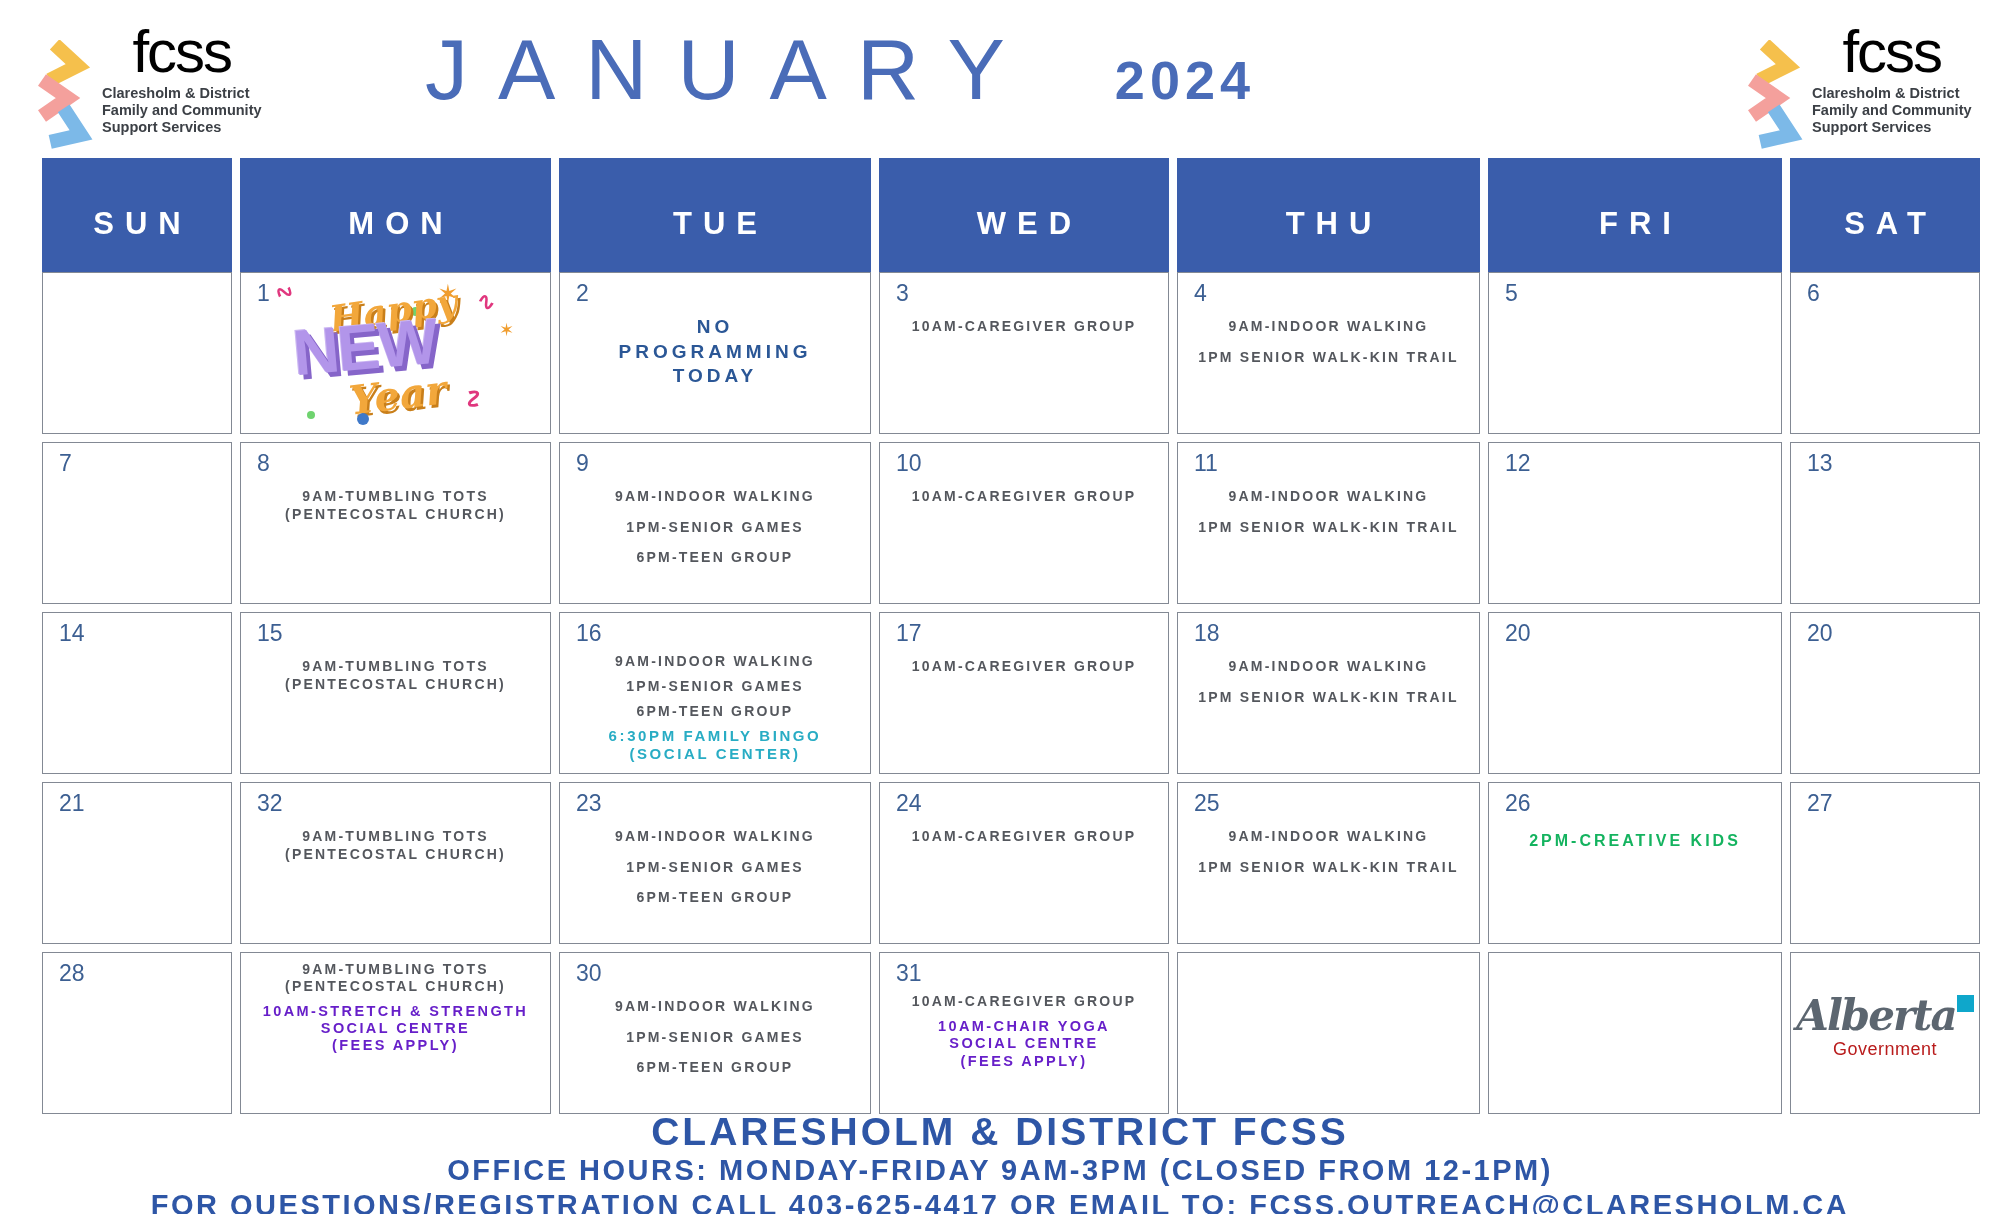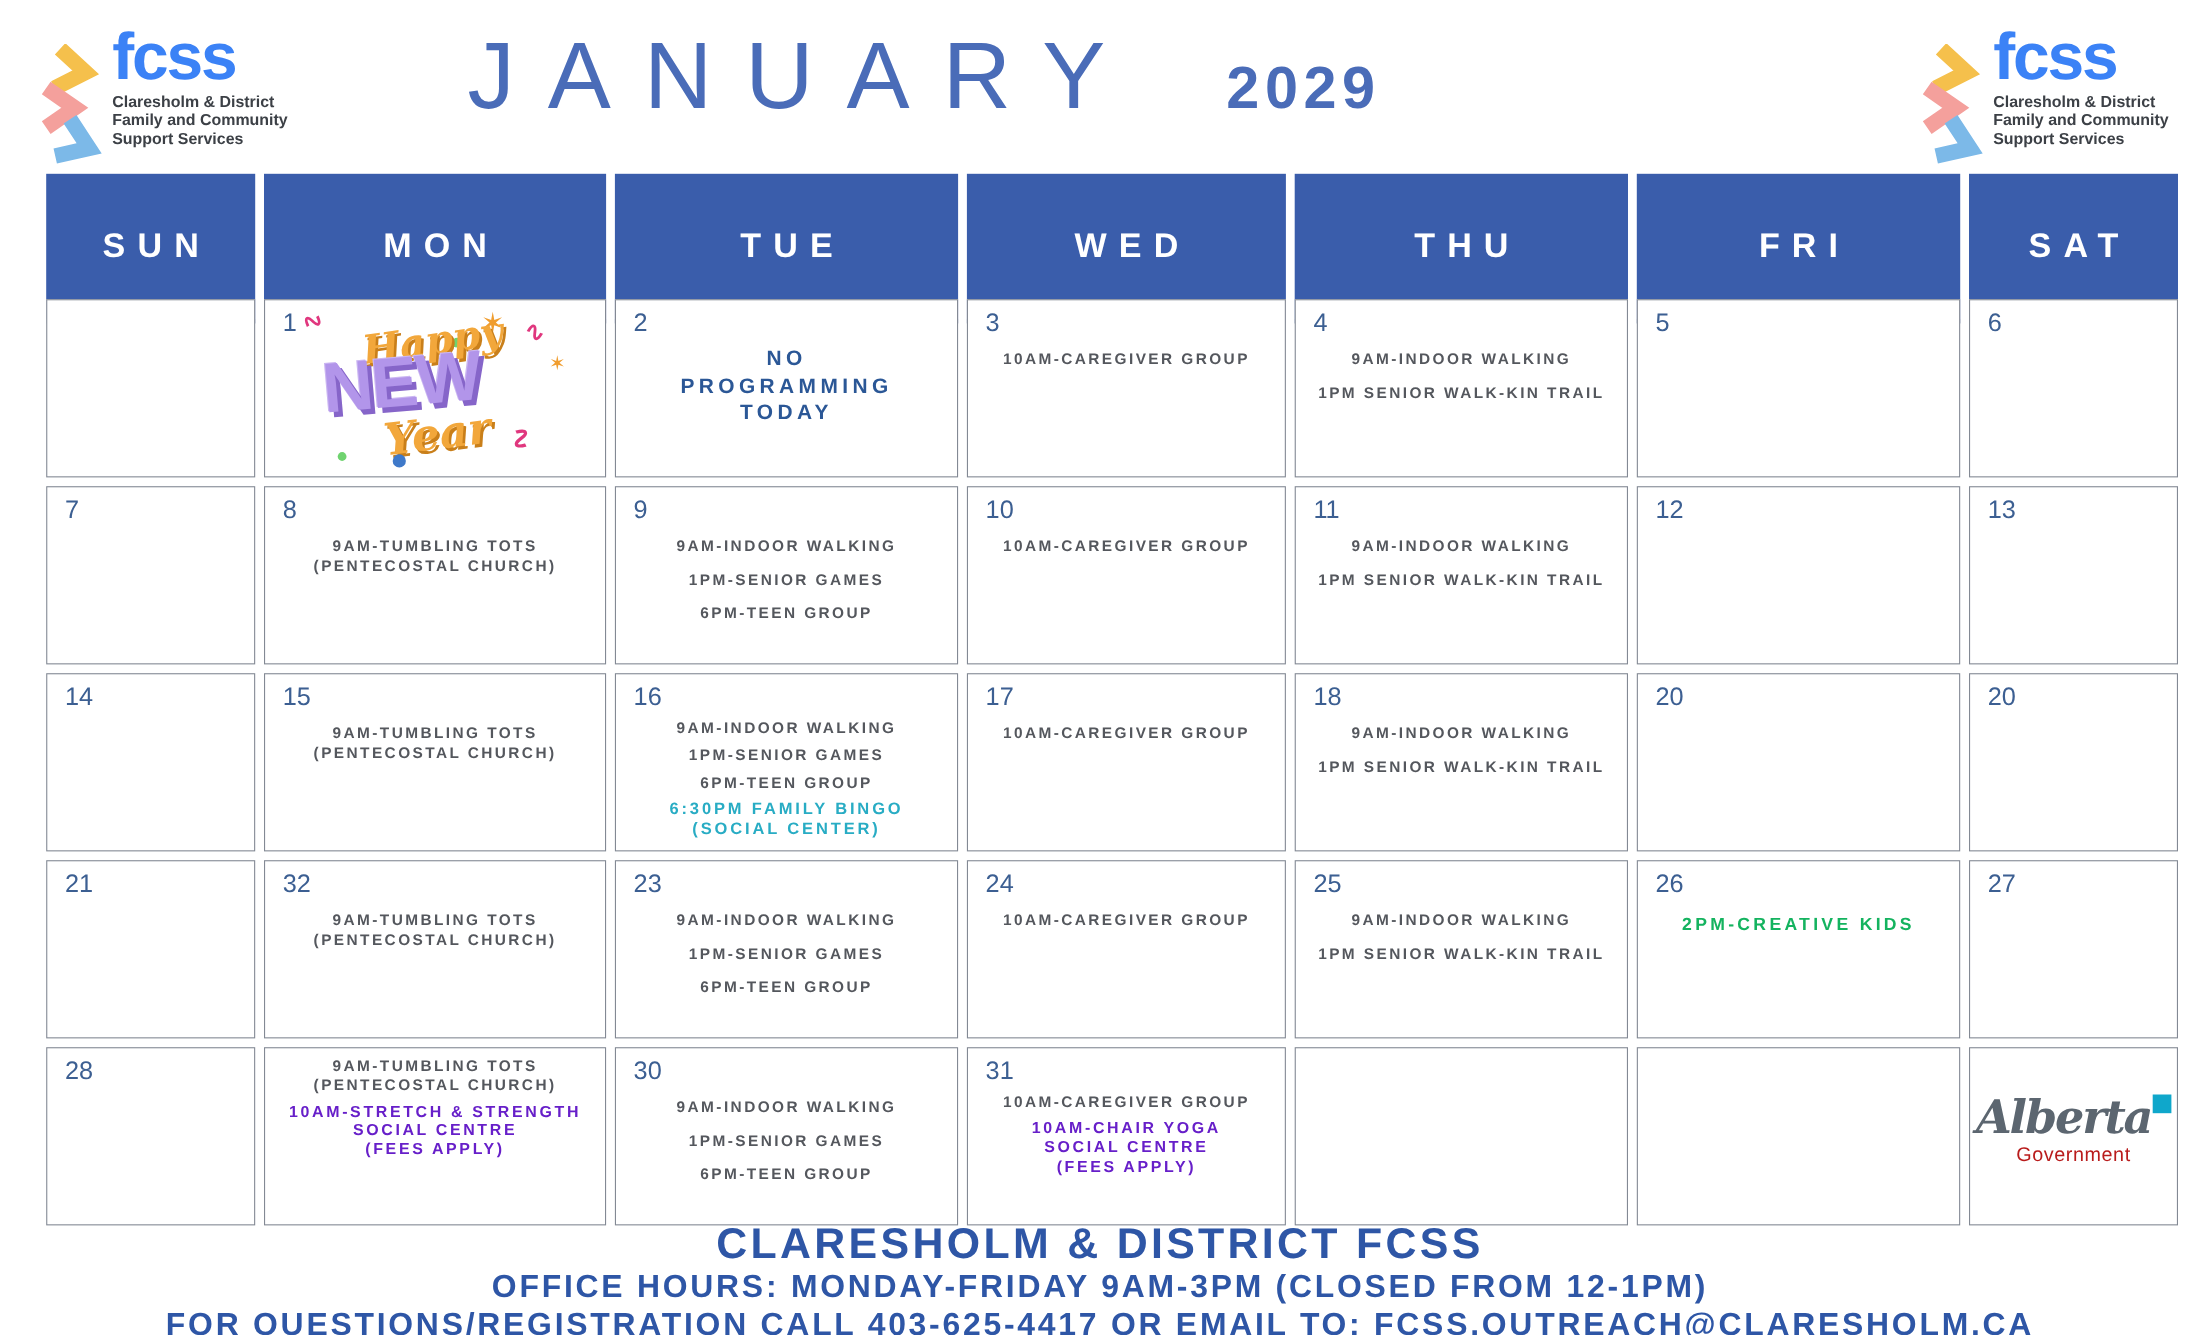--- a/index.html
+++ b/index.html
@@ -6,21 +6,21 @@
   body{
     width:2000px;height:1214px;position:relative;background:#ffffff;
     font-family:"Liberation Sans",sans-serif;overflow:hidden;
   }
 
   
   .logo{position:absolute;top:26px;display:flex;align-items:flex-start;gap:8px;}
   .logo.left{left:38px;}
   .logo.right{left:1748px;}
   .logo svg{width:56px;height:112px;flex:none;margin-top:14px;}
-  .logo .acr{font-weight:bold;font-size:60px;line-height:0.85;color:#3b82f6;letter-spacing:-2px;}
+  .logo .acr{font-weight:normal;font-size:60px;line-height:0.85;color:#000000;letter-spacing:-2px;text-align:center;}
   .logo .tag{margin-top:8px;font-size:14.5px;font-weight:bold;color:#3c4046;line-height:1.18;}
 
   
   .title-wrap{position:absolute;top:20px;left:380px;width:920px;display:flex;justify-content:center;align-items:baseline;gap:80px;}
   .title-month{font-size:86px;font-weight:normal;letter-spacing:30px;color:var(--title_blue,#4a6cb8);}
   .title-year{font-size:54px;font-weight:bold;letter-spacing:5px;color:var(--title_blue,#4a6cb8);}
 
   
   .weekday-row{
     position:absolute;top:158px;left:42px;width:1938px;height:136px;
@@ -95,21 +95,21 @@
     <div class="tag">
       <div>Claresholm &amp; District</div>
       <div>Family and Community</div>
       <div>Support Services</div>
     </div>
   </div>
 </div>
 
 <div class="title-wrap">
   <div class="title-month">JANUARY</div>
-  <div class="title-year">2029</div>
+  <div class="title-year">2024</div>
 </div>
 
 <div class="logo right">
   <svg viewBox="0 0 56 112">
     <polyline points="14,6 40,24 14,42" stroke="#f5c04c" stroke-width="14" fill="none" stroke-linejoin="miter" transform="rotate(8 27 24)"></polyline>
     <polyline points="4,40 30,58 4,76" stroke="#f4a09c" stroke-width="14" fill="none" stroke-linejoin="miter"></polyline>
     <polyline points="18,72 44,90 18,108" stroke="#7cb9e8" stroke-width="14" fill="none" stroke-linejoin="miter" transform="rotate(22 31 90)"></polyline>
   </svg>
   <div class="ltext">
     <div class="acr">fcss</div>

